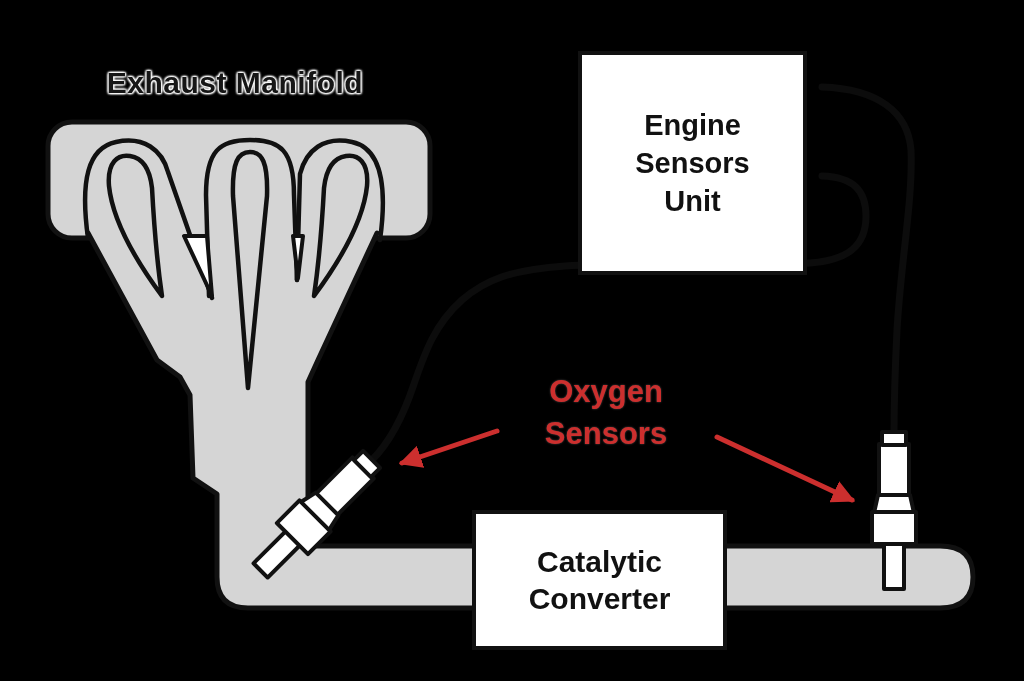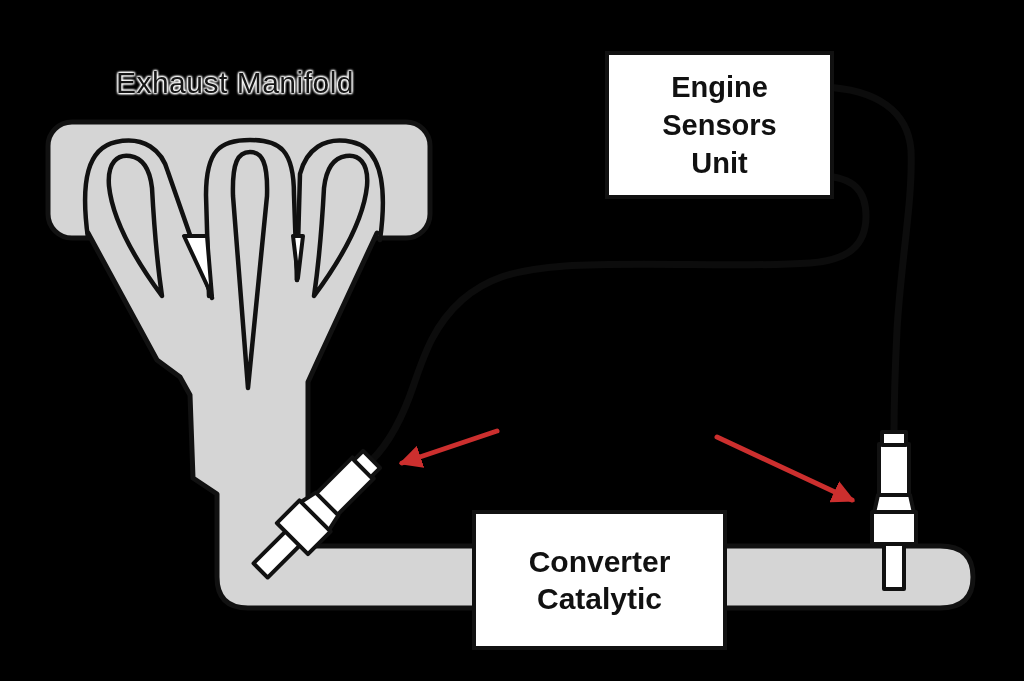--- a/index.html
+++ b/index.html
@@ -14,26 +14,26 @@
   .tube-line{fill:none;stroke:#111;stroke-width:4.5;stroke-linejoin:round;stroke-linecap:round;}
   .wedge{fill:#ffffff;stroke:#111;stroke-width:4;stroke-linejoin:round;}
   .sensor rect,.sensor path{fill:#ffffff;stroke:#111;stroke-width:4;stroke-linejoin:round;}
   .wire{fill:none;stroke:#0c0c0c;stroke-width:7;stroke-linecap:round;}
   .red-arrow{fill:none;stroke:#cc2f2e;stroke-width:5;stroke-linecap:round;}
 
   
   .box{position:absolute;box-sizing:border-box;background:#fff;border:4px solid #111;
        display:flex;flex-direction:column;align-items:center;justify-content:center;
        color:#111;font-weight:bold;text-align:center;}
-  .box-ecu{left:605px;top:51px;width:229px;height:148px;font-size:29px;line-height:38px;}
+  .box-ecu{left:578px;top:51px;width:229px;height:224px;font-size:29px;line-height:38px;}
   .box-cat{left:472px;top:510px;width:255px;height:140px;font-size:30px;line-height:37px;}
 
   
   .label-manifold{position:absolute;left:60px;top:66px;width:350px;text-align:center;
-      font-size:30px;font-weight:normal;color:#161616;letter-spacing:.5px;
+      font-size:30px;font-weight:bold;color:#161616;letter-spacing:.5px;
       text-shadow:-1px -1px 2px #fff,1px -1px 2px #fff,-1px 1px 2px #fff,1px 1px 2px #fff,0 0 3px #fff;}
   .label-oxygen{position:absolute;left:516px;top:371px;width:180px;text-align:center;
       font-size:31px;font-weight:bold;color:#cc2f2e;line-height:42px;
       text-shadow:0 0 2px rgba(255,230,230,.35);}
 </style>
 </head>
 <body>
 
 <div class="stage">
 
@@ -85,20 +85,24 @@
     <path class="red-arrow" d="M 717,437 L 852,500" marker-end="url(#arrow-head)"></path>
   </svg>
 
   <div class="box box-ecu">
     <div>Engine</div>
     <div>Sensors</div>
     <div>Unit</div>
   </div>
 
   <div class="box box-cat">
+    <div>Catalytic</div>
     <div>Converter</div>
-    <div>Catalytic</div>
   </div>
 
   <div class="label-manifold">Exhaust Manifold</div>
 
+  <div class="label-oxygen">
+    <div>Oxygen</div>
+    <div>Sensors</div>
+  </div>
 
 </div>
 
 </body></html>

